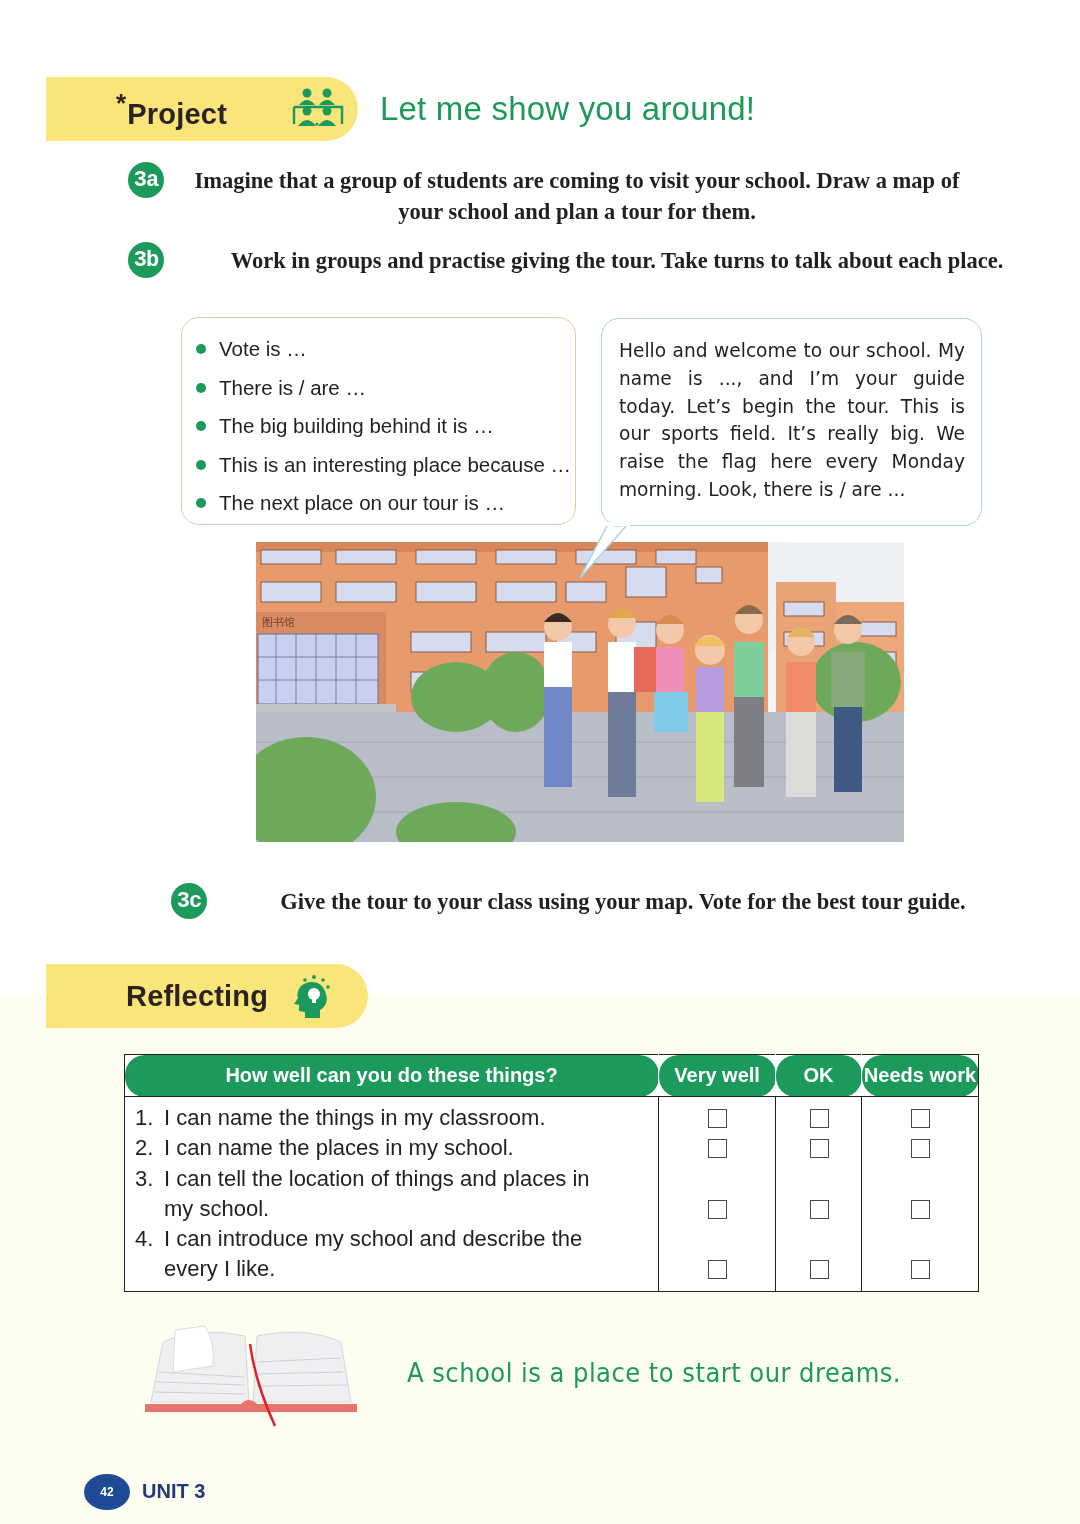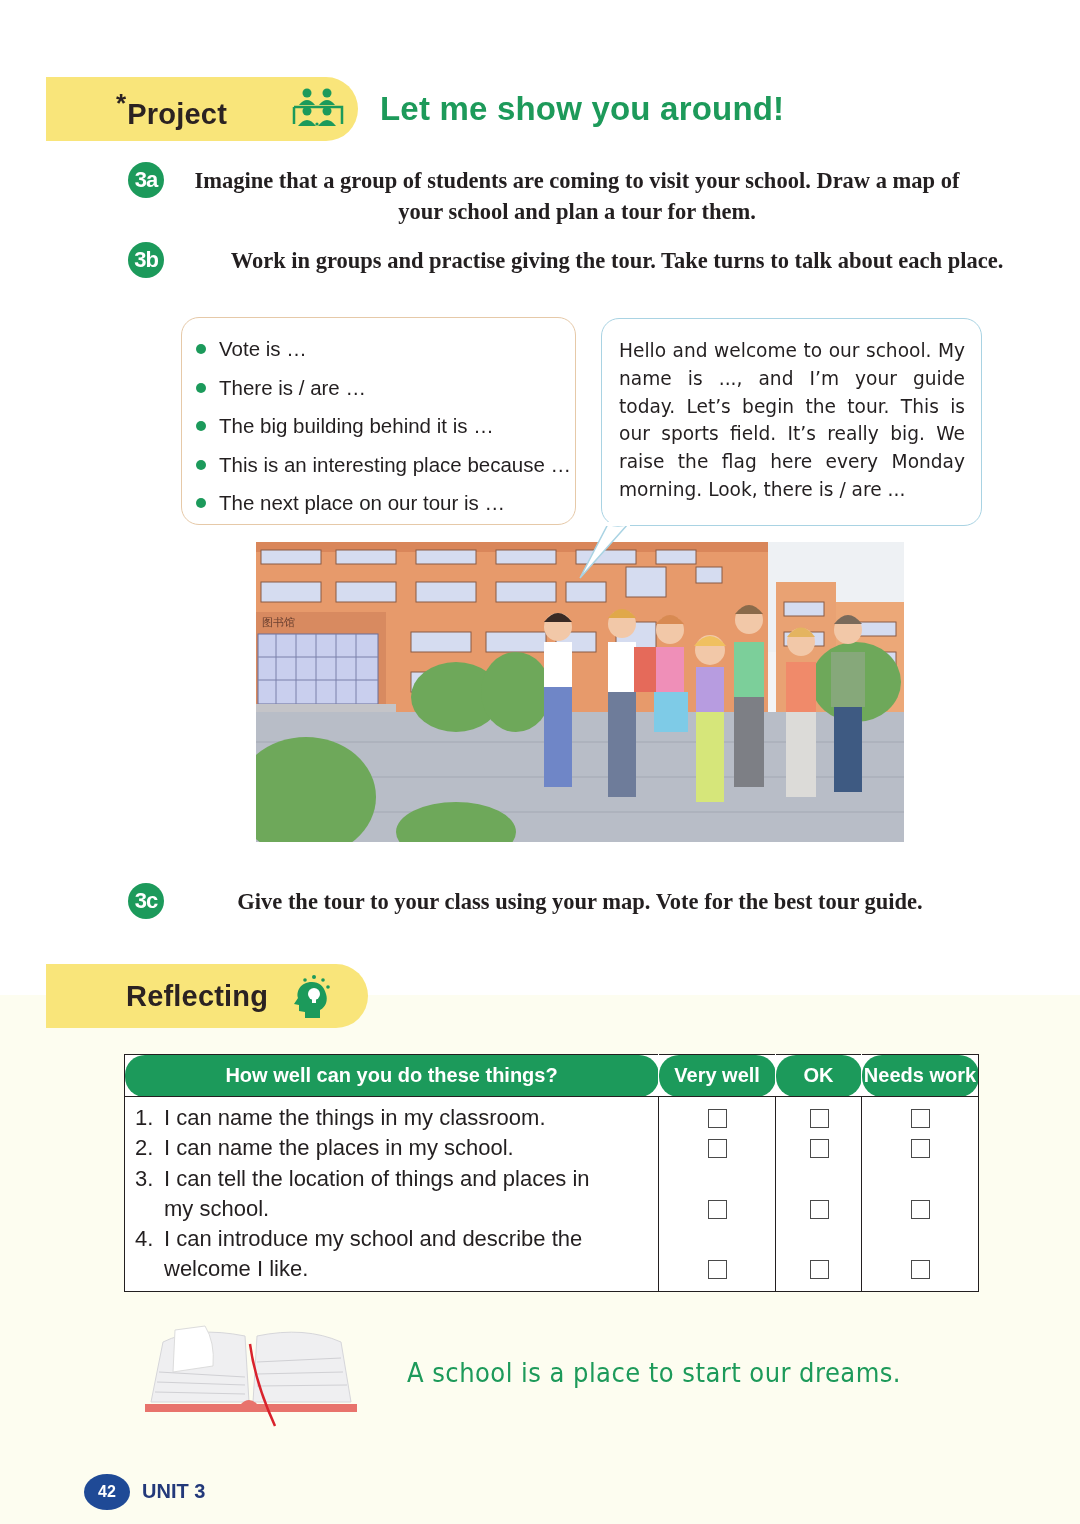--- a/index.html
+++ b/index.html
@@ -13,33 +13,33 @@
             border-radius: 0 34px 34px 0; display: flex; align-items: center; }
   .banner-project { top: 77px; width: 312px; gap: 33px; }
   .banner-reflect { top: 964px; width: 322px; }
   .banner-label { font-weight: bold; font-size: 29px; color: #2b2222; letter-spacing: 0.2px; }
   .banner-project .banner-label { margin-left: 70px; }
   .banner-reflect .banner-label { margin-left: 80px; }
   .star { font-size: 26px; vertical-align: 12px; margin-right: 1px; }
   .banner-icon { margin-left: 30px; display: inline-flex; }
   .banner-reflect .banner-icon { margin-left: 24px; }
 
-  .section-title { position: absolute; left: 380px; top: 90px; font-size: 33px; font-weight: bold;
+  .section-title { position: absolute; left: 380px; top: 90px; font-size: 33px; font-weight: normal;
                    color: #1d9a5a; letter-spacing: 0.2px; }
 
   
   .task { position: absolute; left: 128px; display: flex; align-items: flex-start; }
   .badge { width: 36px; height: 36px; border-radius: 50%; background: #1c9a5b; color: #fff;
            font-weight: bold; font-size: 22px; display: flex; align-items: center; justify-content: center;
-           letter-spacing: -1px; flex-shrink: 0; margin-top: -3px; }
+           letter-spacing: -1px; flex-shrink: 0; margin-top: -3px; font-family: Liberation Mono, monospace; }
   .task-text { font-family: "Liberation Serif", serif; font-weight: bold; font-size: 22.5px;
                line-height: 31px; color: #231f20; margin-left: 18px; width: 790px; text-align: center; }
   .task-3a { top: 165px; }
   .task-3b { top: 245px; gap: 40px; }
-  .task-3c { top: 886px; }
+  .task-3c { top: 886px; margin-left: 43px; }
   .task-3c .task-text { margin-left: 16px; width: 800px; }
 
   
   .phrase-box { position: absolute; left: 181px; top: 317px; width: 395px; height: 208px;
                 border: 1.5px solid #e6c9a8; border-radius: 18px; background: #fff;
                 padding: 12px 0 0 14px; }
   .phrase-item { display: flex; align-items: center; height: 38.5px; font-size: 20.5px; color: #231f20; }
   .phrase-bullet { width: 10px; height: 10px; border-radius: 50%; background: #1c9a5b; margin-right: 13px; flex-shrink: 0; }
 
   
@@ -69,21 +69,21 @@
   .box-cell.ok { width: 83px; }
   .check { position: absolute; width: 19px; height: 19px; border: 1.5px solid #4a4a4a; background: #fff;
            left: 50%; margin-left: -9px; }
 
   
   .book { position: absolute; left: 145px; top: 1322px; width: 212px; height: 105px; }
   .quote { position: absolute; left: 407px; top: 1357px; font-family: "DejaVu Sans", sans-serif;
            font-size: 27px; color: #1d9a5a; letter-spacing: 0.5px; transform: scaleX(0.9); transform-origin: left; }
 
   .page-num { position: absolute; left: 84px; top: 1474px; width: 46px; height: 36px; border-radius: 50%;
-              background: #1f4a96; color: #fff; font-weight: bold; font-size: 16px;
+              background: #1f4a96; color: #fff; font-weight: bold; font-size: 12px;
               display: flex; align-items: center; justify-content: center; }
   .unit-label { position: absolute; left: 142px; top: 1480px; font-size: 20px; color: #23397a; font-weight: bold; }
 </style>
 </head>
 <body>
 
 <div class="cream-bg"></div>
 
 <div class="banner banner-project">
   <span class="banner-label"><span class="star">*</span><span>Project</span></span>
@@ -298,21 +298,21 @@
         <div class="item-line">
             <span class="item-num"></span>
             <span class="item-text">my school.</span>
           </div>
         <div class="item-line">
             <span class="item-num">4.</span>
             <span class="item-text">I can introduce my school and describe the</span>
           </div>
         <div class="item-line">
             <span class="item-num"></span>
-            <span class="item-text">welcome I like.</span>
+            <span class="item-text">every I like.</span>
           </div>
       </td>
       <td class="box-cell col-border">
         <span class="check" style="top:12px"></span>
         <span class="check" style="top:42px"></span>
         <span class="check" style="top:103px"></span>
         <span class="check" style="top:163px"></span>
       </td>
       <td class="box-cell ok col-border">
         <span class="check" style="top:12px"></span>

